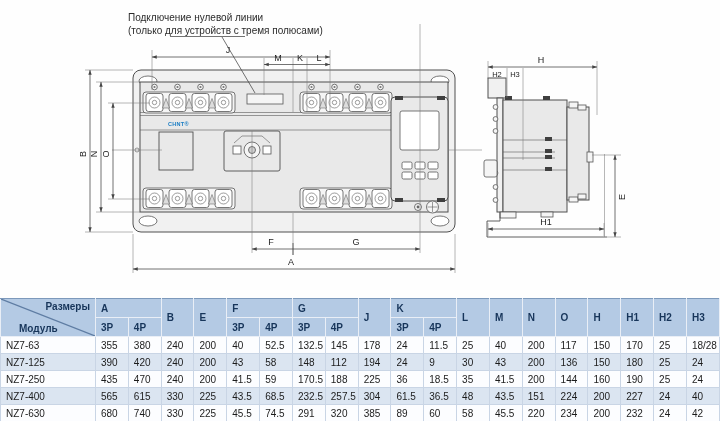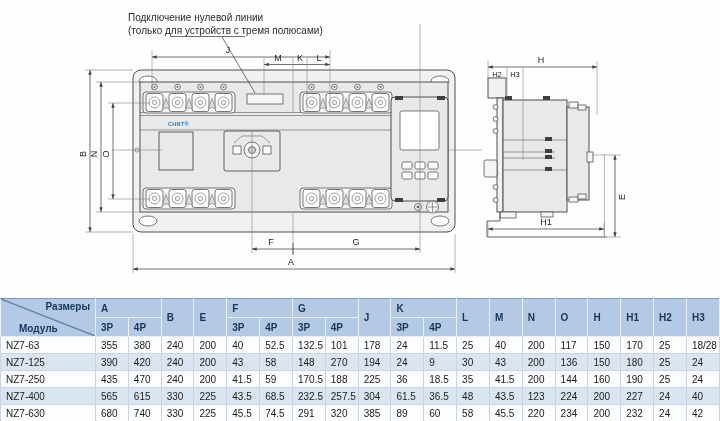--- a/index.html
+++ b/index.html
@@ -311,21 +311,21 @@
   <tbody>
       <tr>
         <td>NZ7-63</td>
         <td>355</td>
         <td>380</td>
         <td>240</td>
         <td>200</td>
         <td>40</td>
         <td>52.5</td>
         <td>132.5</td>
-        <td>101</td>
+        <td>145</td>
         <td>178</td>
         <td>24</td>
         <td>11.5</td>
         <td>25</td>
         <td>40</td>
         <td>200</td>
         <td>117</td>
         <td>150</td>
         <td>170</td>
         <td>25</td>
@@ -333,21 +333,21 @@
       </tr>
       <tr class="alt">
         <td>NZ7-125</td>
         <td>390</td>
         <td>420</td>
         <td>240</td>
         <td>200</td>
         <td>43</td>
         <td>58</td>
         <td>148</td>
-        <td>270</td>
+        <td>112</td>
         <td>194</td>
         <td>24</td>
         <td>9</td>
         <td>30</td>
         <td>43</td>
         <td>200</td>
         <td>136</td>
         <td>150</td>
         <td>180</td>
         <td>25</td>
@@ -383,21 +383,21 @@
         <td>225</td>
         <td>43.5</td>
         <td>68.5</td>
         <td>232.5</td>
         <td>257.5</td>
         <td>304</td>
         <td>61.5</td>
         <td>36.5</td>
         <td>48</td>
         <td>43.5</td>
-        <td>123</td>
+        <td>151</td>
         <td>224</td>
         <td>200</td>
         <td>227</td>
         <td>24</td>
         <td>40</td>
       </tr>
       <tr>
         <td>NZ7-630</td>
         <td>680</td>
         <td>740</td>

